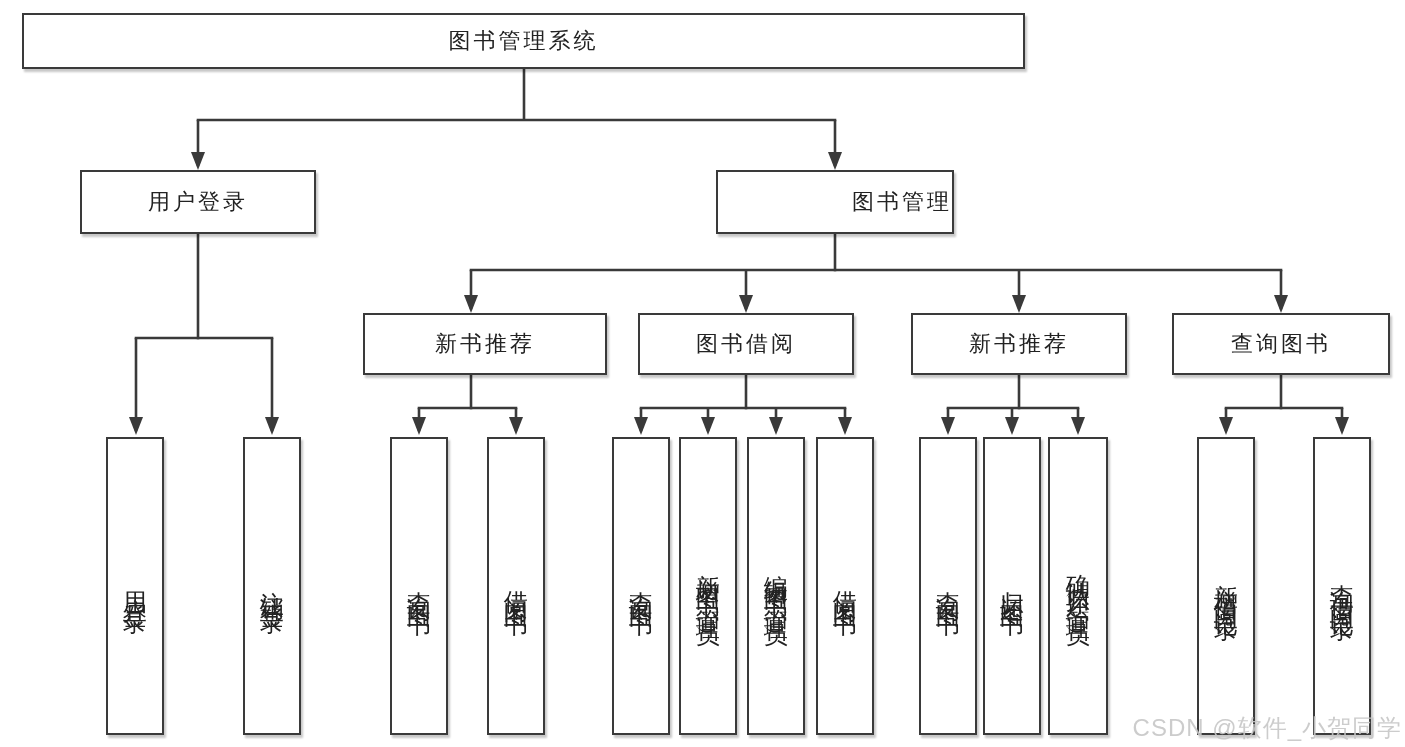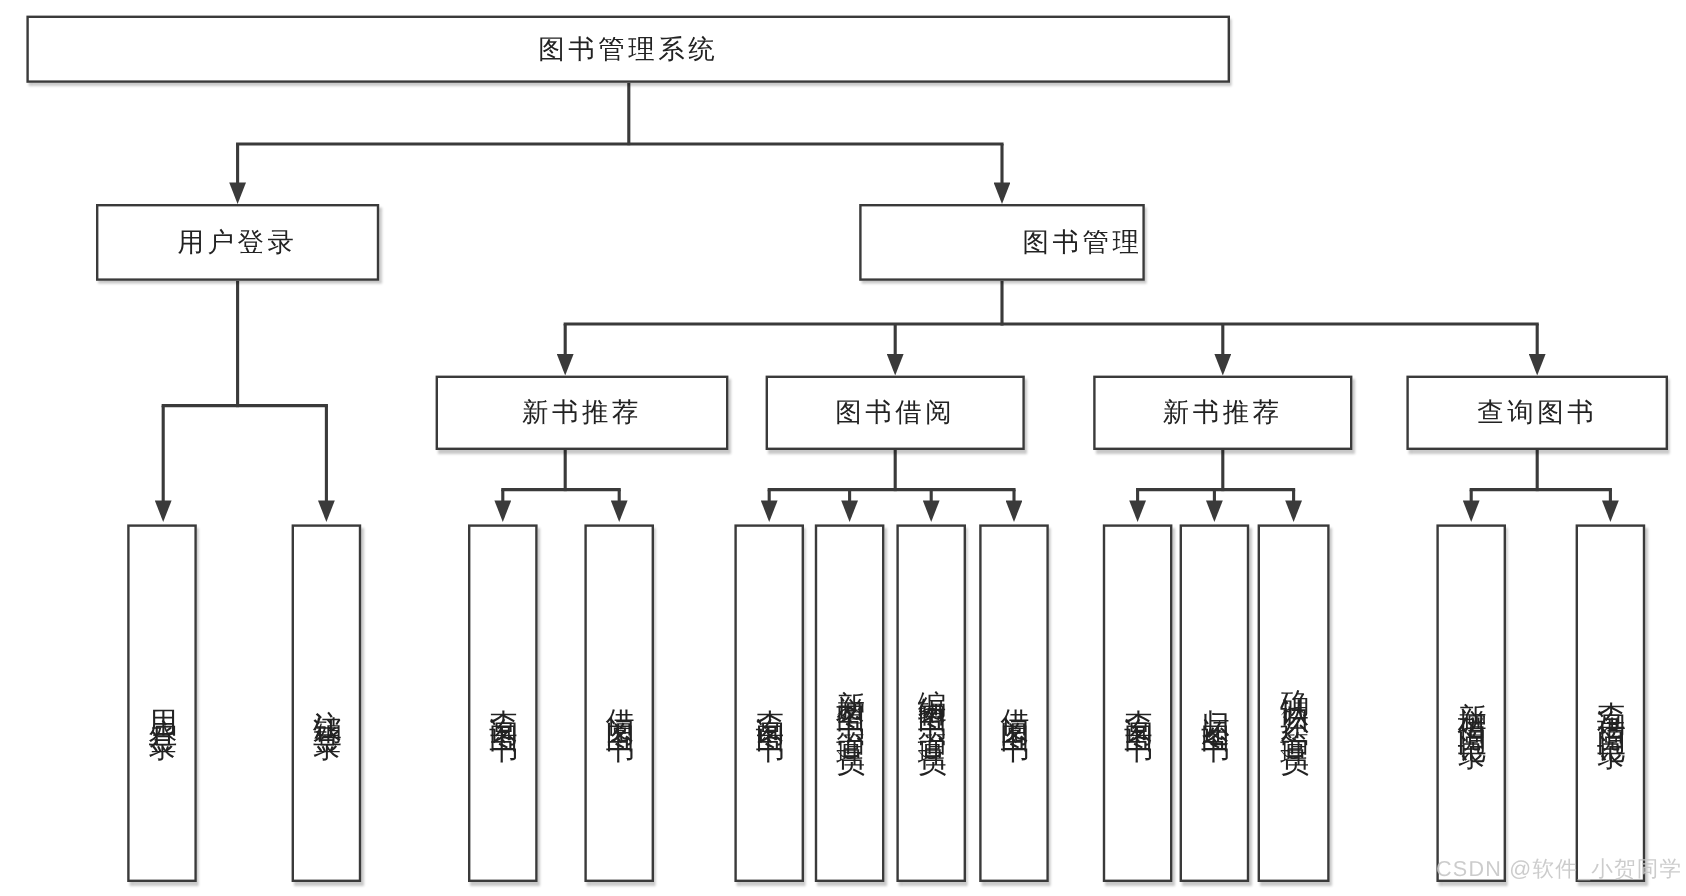--- a/index.html
+++ b/index.html
@@ -38,21 +38,21 @@
     text-orientation: mixed;
     font-size: 24px;
     letter-spacing: 7px;
     line-height: 1.15;
     white-space: nowrap;
   }
   .watermark {
     position: absolute;
     top: 712px;
     right: 3px;
-    font-size: 18px;
+    font-size: 24px;
     color: #c7c7c7;
     letter-spacing: 1px;
     white-space: nowrap;
     opacity: 0.9;
     z-index: 5;
   }
 </style>
 </head>
 <body>
 

